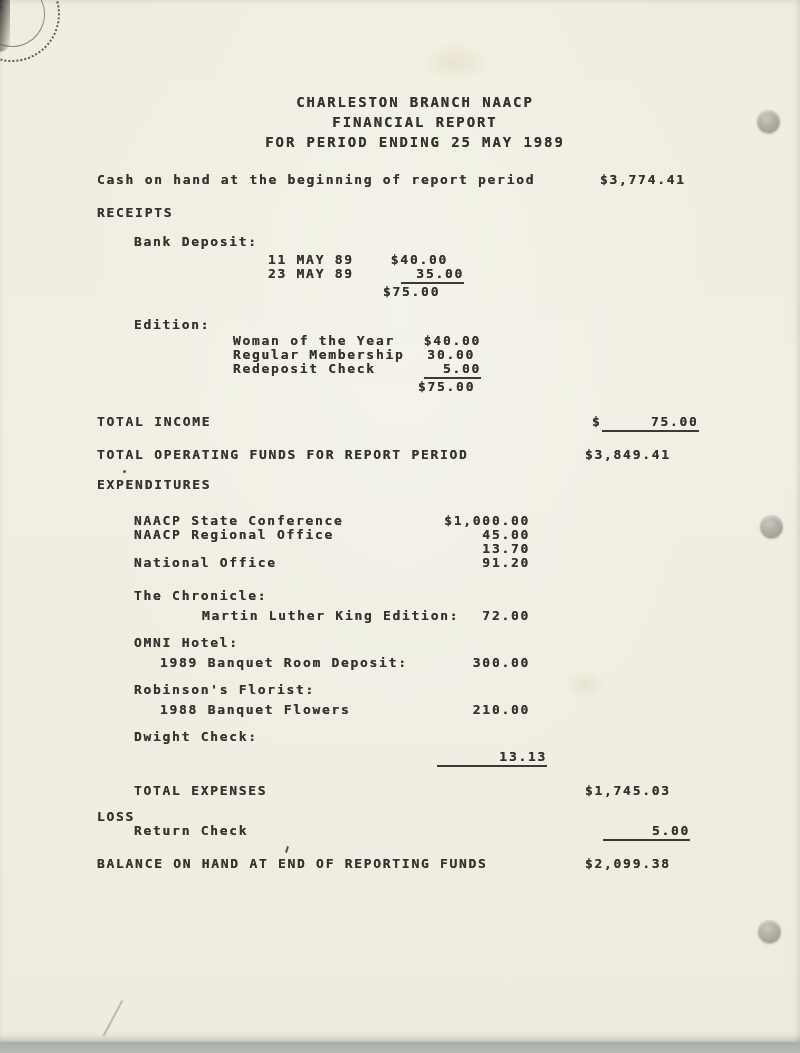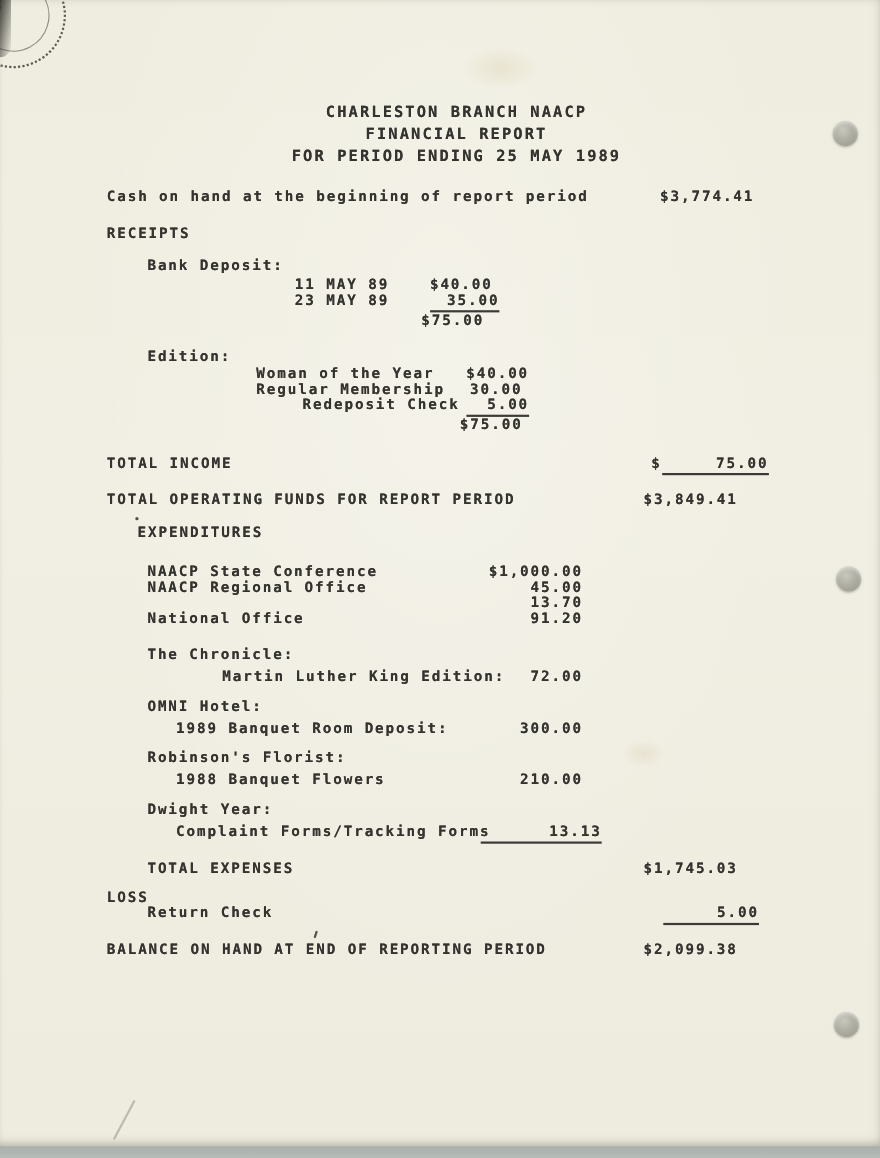--- a/index.html
+++ b/index.html
@@ -103,39 +103,39 @@
 
   <div class="line" style="top:172px;left:97px;">Cash on hand at the beginning of report period</div>
   <div class="line" style="top:172px;left:585px;margin-left:15px;">$3,774.41</div>
 
   <div class="line" style="top:205px;left:97px;">RECEIPTS</div>
 
   <div class="line" style="top:234px;left:134px;">Bank Deposit:</div>
   <div class="line" style="top:252px;left:268px;">11 MAY 89</div>
   <div class="line amt" style="top:252px;left:330px;width:118px;">$40.00</div>
   <div class="line" style="top:266px;left:268px;">23 MAY 89</div>
-  <div class="line amt" style="top:266px;left:336px;width:118px;text-decoration:underline;"><span class="ul" style="width:63px;">35.00</span></div>
+  <div class="line amt" style="top:266px;left:346px;width:118px;text-decoration:underline;"><span class="ul" style="width:63px;">35.00</span></div>
   <div class="line" style="top:284px;left:383px;">$75.00</div>
 
   <div class="line" style="top:317px;left:134px;">Edition:</div>
   <div class="line" style="top:333px;left:233px;">Woman of the Year</div>
   <div class="line amt" style="top:333px;left:351px;width:130px;">$40.00</div>
   <div class="line" style="top:347px;left:233px;">Regular Membership</div>
   <div class="line amt" style="top:347px;left:351px;width:124px;">30.00</div>
-  <div class="line" style="top:361px;left:233px;margin-left:42px;">Redeposit Check</div>
+  <div class="line" style="top:361px;left:233px;">Redeposit Check</div>
   <div class="line amt" style="top:361px;left:351px;width:130px;"><span class="ul" style="width:57px;">5.00</span></div>
   <div class="line" style="top:379px;left:418px;">$75.00</div>
 
   <div class="line" style="top:414px;left:97px;">TOTAL INCOME</div>
   <div class="line" style="top:414px;left:592px;"><span>$</span><span class="ul" style="width:97px;">75.00</span></div>
 
   <div class="line" style="top:447px;left:97px;">TOTAL OPERATING FUNDS FOR REPORT PERIOD</div>
   <div class="line" style="top:447px;left:585px;">$3,849.41</div>
 
-  <div class="line" style="top:477px;left:97px;margin-left:28px;">EXPENDITURES</div>
+  <div class="line" style="top:477px;left:97px;">EXPENDITURES</div>
 
   <div class="line" style="top:513px;left:134px;">NAACP State Conference</div>
   <div class="line amt" style="top:513px;left:390px;width:140px;">$1,000.00</div>
   <div class="line" style="top:527px;left:134px;">NAACP Regional Office</div>
   <div class="line amt" style="top:527px;left:390px;width:140px;">45.00</div>
   <div class="line amt" style="top:541px;left:390px;width:140px;">13.70</div>
   <div class="line" style="top:555px;left:134px;">National Office</div>
   <div class="line amt" style="top:555px;left:390px;width:140px;">91.20</div>
 
   <div class="line" style="top:588px;left:134px;">The Chronicle:</div>
@@ -143,29 +143,28 @@
   <div class="line amt" style="top:608px;left:390px;width:140px;">72.00</div>
 
   <div class="line" style="top:635px;left:134px;text-align:right;">OMNI Hotel:</div>
   <div class="line" style="top:655px;left:160px;">1989 Banquet Room Deposit:</div>
   <div class="line amt" style="top:655px;left:390px;width:140px;">300.00</div>
 
   <div class="line" style="top:682px;left:134px;">Robinson's Florist:</div>
   <div class="line" style="top:702px;left:160px;">1988 Banquet Flowers</div>
   <div class="line amt" style="top:702px;left:390px;width:140px;">210.00</div>
 
-  <div class="line" style="top:729px;left:134px;">Dwight Year:</div>
-  <div class="line" style="top:749px;left:160px;">Complaint Forms/Tracking Forms</div>
+  <div class="line" style="top:729px;left:134px;">Dwight Check:</div>
   <div class="line" style="top:749px;left:437px;"><span class="ul" style="width:110px;">13.13</span></div>
 
   <div class="line" style="top:783px;left:134px;">TOTAL EXPENSES</div>
   <div class="line" style="top:783px;left:585px;">$1,745.03</div>
 
   <div class="line" style="top:809px;left:97px;">LOSS</div>
   <div class="line" style="top:823px;left:134px;">Return Check</div>
   <div class="line" style="top:823px;left:603px;"><span class="ul" style="width:87px;">5.00</span></div>
 
-  <div class="line" style="top:856px;left:97px;">BALANCE ON HAND AT END OF REPORTING PERIOD</div>
+  <div class="line" style="top:856px;left:97px;">BALANCE ON HAND AT END OF REPORTING FUNDS</div>
   <div class="line" style="top:856px;left:585px;">$2,099.38</div>
 
 </div>
 
 <div class="bottom-strip"></div>
 
 </body></html>

